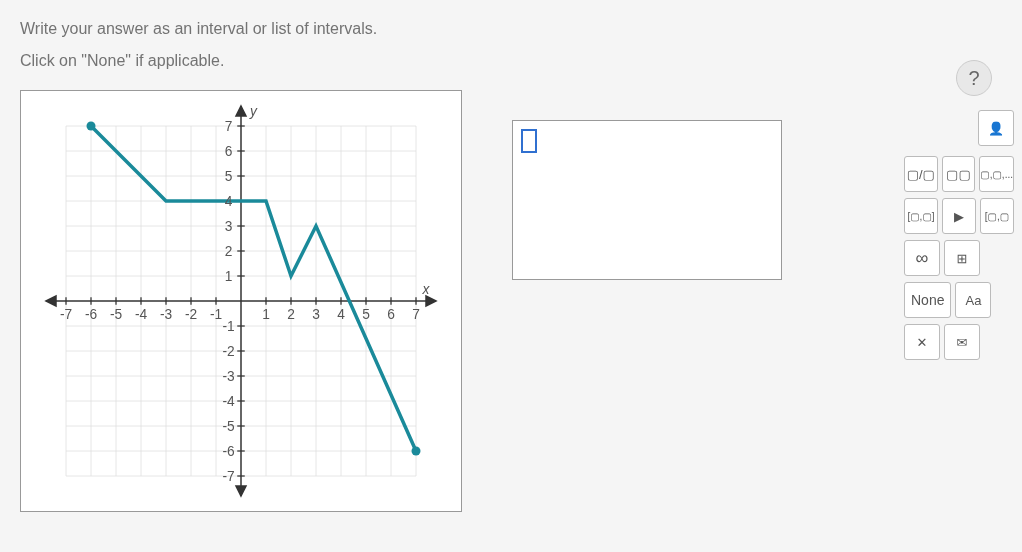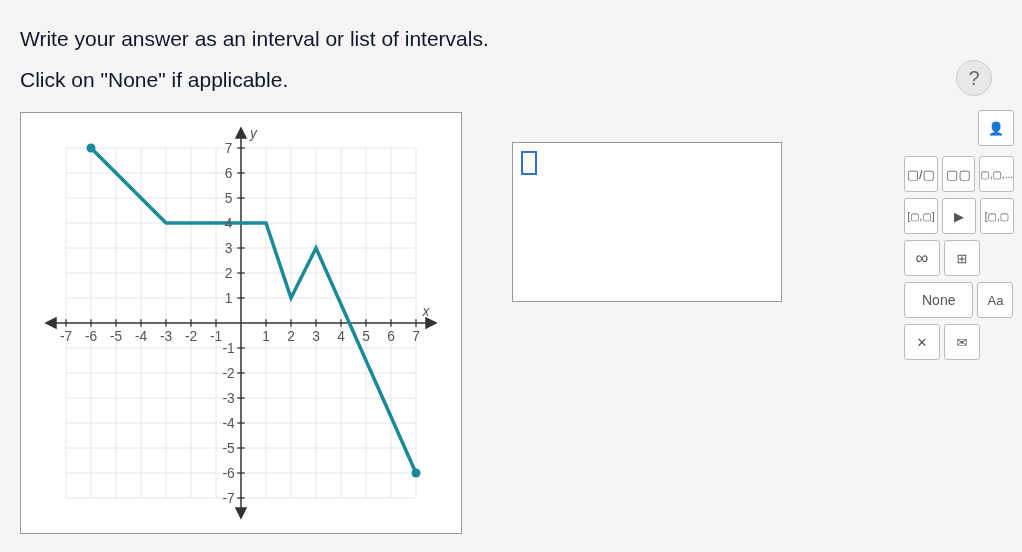--- a/index.html
+++ b/index.html
@@ -8,23 +8,23 @@
     font-family: Arial, sans-serif;
     background: #f5f5f5;
     width: 1022px;
     height: 552px;
     box-sizing: border-box;
     position: relative;
     overflow: hidden;
     color: #333;
   }
   .instructions p {
-    margin: 17px 0;
-    font-size: 21px;
-    color: #0f172a;
+    margin: 10px 0;
+    font-size: 16px;
+    color: #737373;
   }
   .main-area {
     display: flex;
     margin-top: 20px;
     gap: 50px;
   }
   .graph-box {
     border: 1px solid #999;
     background: #fff;
     padding: 10px;
@@ -88,21 +88,21 @@
     display: flex;
     align-items: center;
     justify-content: center;
     font-size: 13px;
     cursor: pointer;
     border-radius: 3px;
     color: #555;
   }
   .palette-btn.text {
     width: auto;
-    padding: 0 17px;
+    padding: 0 6px;
     font-size: 14px;
   }
   .palette-row.single { justify-content: flex-end; margin-bottom:10px;}
 </style>
 </head>
 <body>
 
 <div class="instructions">
   <p>Write your answer as an interval or list of intervals.</p>
   <p style="margin-top:14px">Click on "None" if applicable.</p>

